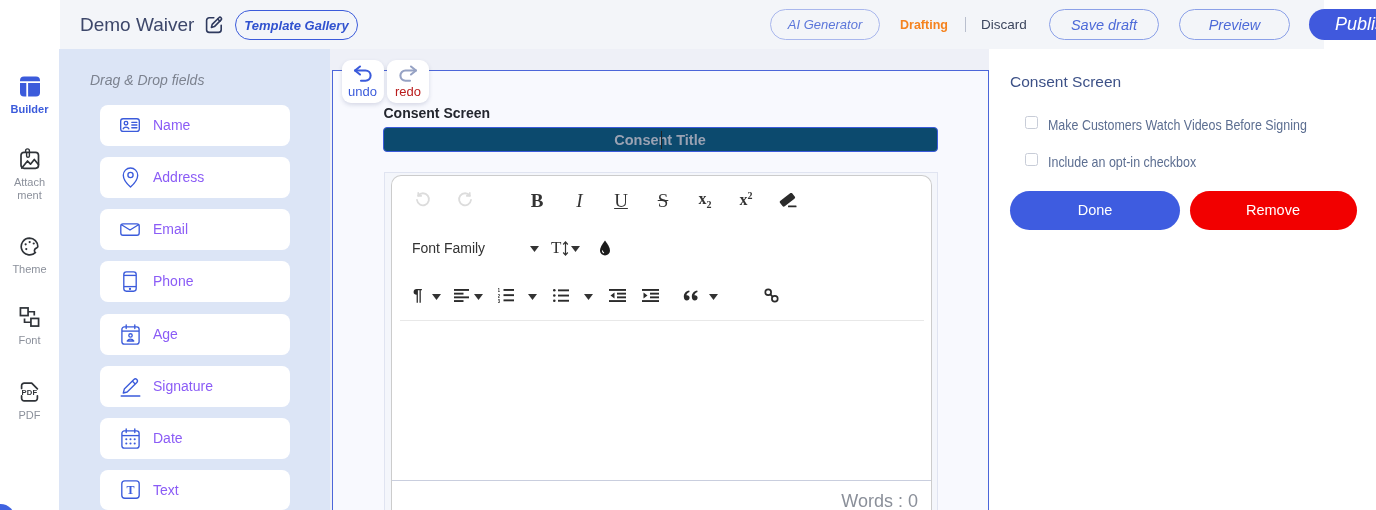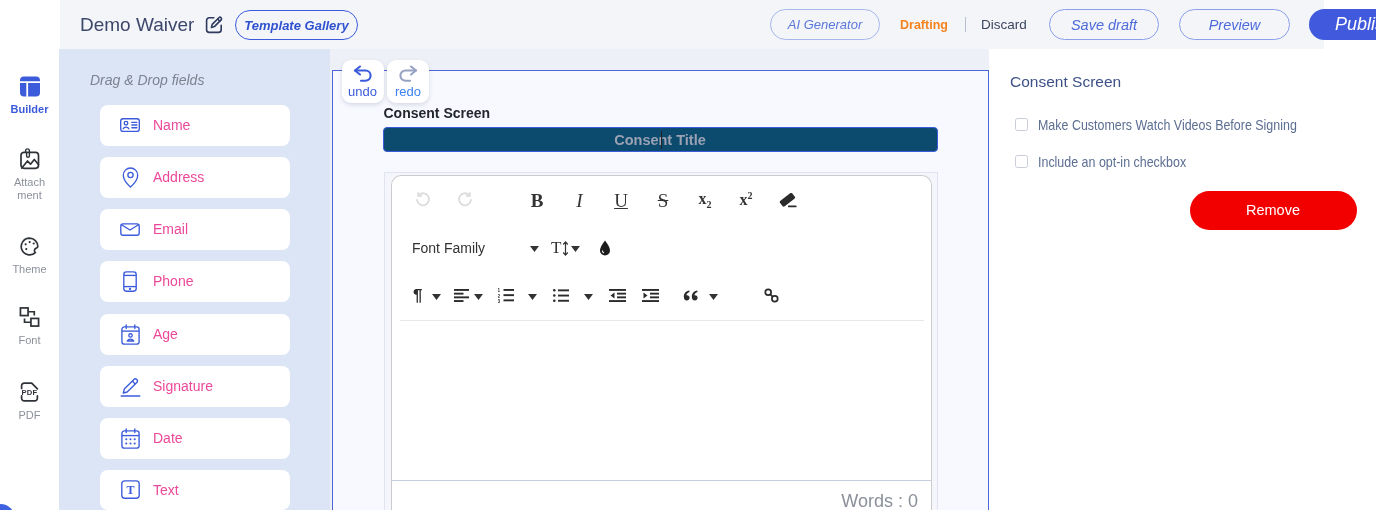--- a/index.html
+++ b/index.html
@@ -19,21 +19,21 @@
   #publish { left:1249px; top:9px; width:111px; height:31px; background:#4059dd; color:#ffffff; font-size:18px; }
   
   #sidebar { position:absolute; left:0; top:49px; width:59px; height:461px; background:#ffffff; }
   .sbitem { position:absolute; width:59px; text-align:center; }
   .sblabel { font-size:11px; color:#8b909b; line-height:12.5px; margin-top:2px; }
   
   #fieldpanel { position:absolute; left:59px; top:49px; width:271px; height:461px; background:#dce5f6; }
   #dragtitle { position:absolute; left:31px; top:23px; font-size:14px; color:#7c828f;font-style:italic; }
   .fcard { position:absolute; left:41px; width:190px; height:40.5px; background:#fff; border-radius:8px; display:flex; align-items:center; }
   .fcard .ficon { position:absolute; left:19px; width:22px; height:22px; display:flex; align-items:center; justify-content:center; }
-  .fcard .flab { position:absolute; left:53px; font-size:14px; color:#ec4899; font-weight:400; }
+  .fcard .flab { position:absolute; left:53px; font-size:14px; color:#8b5cf6; font-weight:400; }
   
   #canvas { position:absolute; left:330px; top:49px; width:658.5px; height:461px; background:#eef0f7; }
   #page { position:absolute; left:2px; top:21px; width:657px; height:440px; border:1px solid #4c66d9; border-bottom:none; background:#f8f9fe; }
   .histbtn { position:absolute; top:-11px; width:42px; height:43px; background:#fff; border-radius:9px; box-shadow:0 2px 4px rgba(60,70,120,0.18); text-align:center; }
   .histbtn span { position:absolute; left:0; width:100%; top:24px; font-size:13px; }
   #undobtn { left:8.5px; }
   #redobtn { left:54px; }
   #cslabel { position:absolute; left:50.5px; top:34px; font-size:14px; font-weight:700; color:#23262e; }
   #ctitle { position:absolute; left:49.5px; top:56px; width:555px; height:24.5px; background:#0c4a6e; border:1px solid #3b5bdb; border-radius:4px; }
   #ctitle span { position:absolute; width:100%; text-align:center; top:4px; font-size:14.5px; font-weight:700; color:#9aa2b3; }
@@ -41,21 +41,21 @@
   #wrap { position:absolute; left:51px; top:100.5px; width:554px; height:361px; background:#f4f6fb; border:1px solid #e0e4f1; border-bottom:none; }
   #editor { position:absolute; left:6px; top:2px; width:541px; height:358px; background:#fff; border:1px solid #cccccc; border-bottom:none; border-radius:10px 10px 0 0; }
   .trow { position:absolute; left:0; width:100%; }
   .ticon { position:absolute; transform:translateX(-50%); }
   #tdivider { position:absolute; left:8px; top:144.5px; width:524px; height:1px; background:#e8e8e8; }
   #counter { position:absolute; left:0px; top:304px; width:100%; height:54px; border-top:1px solid #c9cede; }
   #counter span { position:absolute; right:13px; top:10px; font-size:18px; color:#8a8f99; }
   
   #rpanel { position:absolute; left:988.5px; top:49px; width:387.5px; height:461px; background:#ffffff; }
   #rphead { position:absolute; left:21.5px; top:24px; font-size:15.5px; color:#3d5187; }
-  .cbrow { position:absolute; left:26px; display:flex; align-items:center; }
+  .cbrow { position:absolute; left:36px; display:flex; }
   .cbox { width:13px; height:13px; border:1px solid #c8cdd8; border-radius:2.5px; background:#fff; margin-right:10px; }
   .cblab { font-size:15px; color:#5c6e91; transform:scaleX(0.83); transform-origin:left center; white-space:nowrap; }
   .bigbtn { position:absolute; top:142px; height:38.5px; border-radius:19.5px; color:#fff; font-size:14.5px; display:flex; align-items:center; justify-content:center; }
   #donebtn { left:21.5px; width:170px; background:#3e5ce0; }
   #removebtn { left:201px; width:167px; background:#f20000; }
   
   #fab { position:absolute; left:-14px; top:503.5px; width:29px; height:29px; border-radius:50%; background:#3f62e0; }
 </style>
 </head>
 <body>
@@ -238,21 +238,21 @@
         <path d="M7 1.5 L2 5.5 L7 9.5"></path>
         <path d="M2 5.5 H12.5 A5.1 5.1 0 0 1 12.5 15.7 H8"></path>
       </svg>
       <span style="color:#3b5bdb">undo</span>
     </div>
     <div class="histbtn" id="redobtn">
       <svg style="position:absolute;left:11px;top:5px" width="20" height="17" viewBox="0 0 20 17" fill="none" stroke="#96a2c4" stroke-width="2.1" stroke-linecap="round" stroke-linejoin="round">
         <path d="M13 1.5 L18 5.5 L13 9.5"></path>
         <path d="M18 5.5 H7.5 A5.1 5.1 0 0 0 7.5 15.7 H12"></path>
       </svg>
-      <span style="color:#3b82f6">redo</span>
+      <span style="color:#b91c1c">redo</span>
     </div>
     <div id="cslabel">Consent Screen</div>
     <div id="ctitle">
         <span>Consent Title</span>
         <div id="caret"></div>
       </div>
     <div id="wrap">
       <div id="editor">
 
         <div class="trow" style="top:14px;height:22px">
@@ -373,14 +373,15 @@
 <div id="rpanel">
   <div id="rphead">Consent Screen</div>
   <div class="cbrow" style="top:67px">
       <div class="cbox"></div>
       <div class="cblab">Make Customers Watch Videos Before Signing</div>
     </div>
   <div class="cbrow" style="top:104px">
       <div class="cbox"></div>
       <div class="cblab">Include an opt-in checkbox</div>
     </div>
+  <div class="bigbtn" id="donebtn">Done</div>
   <div class="bigbtn" id="removebtn">Remove</div>
 </div>
 
 </body></html>

